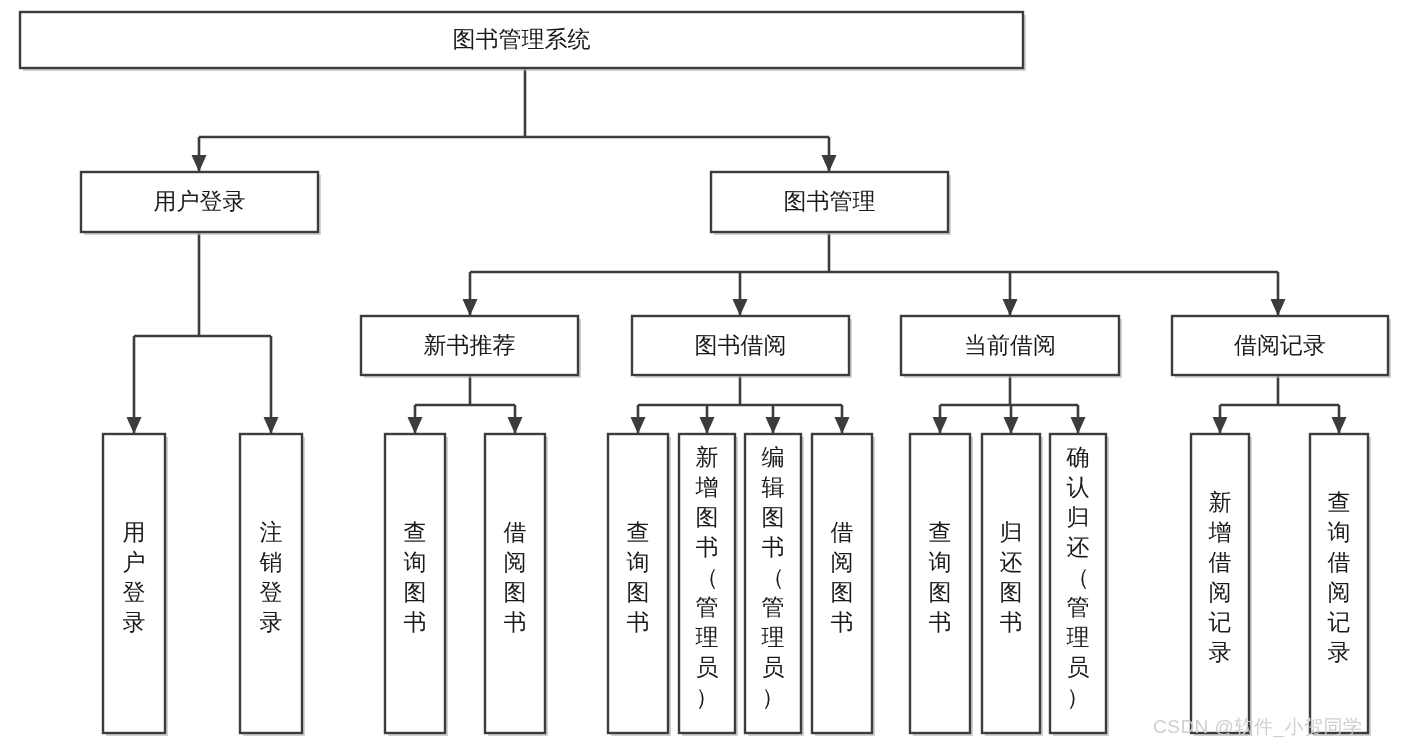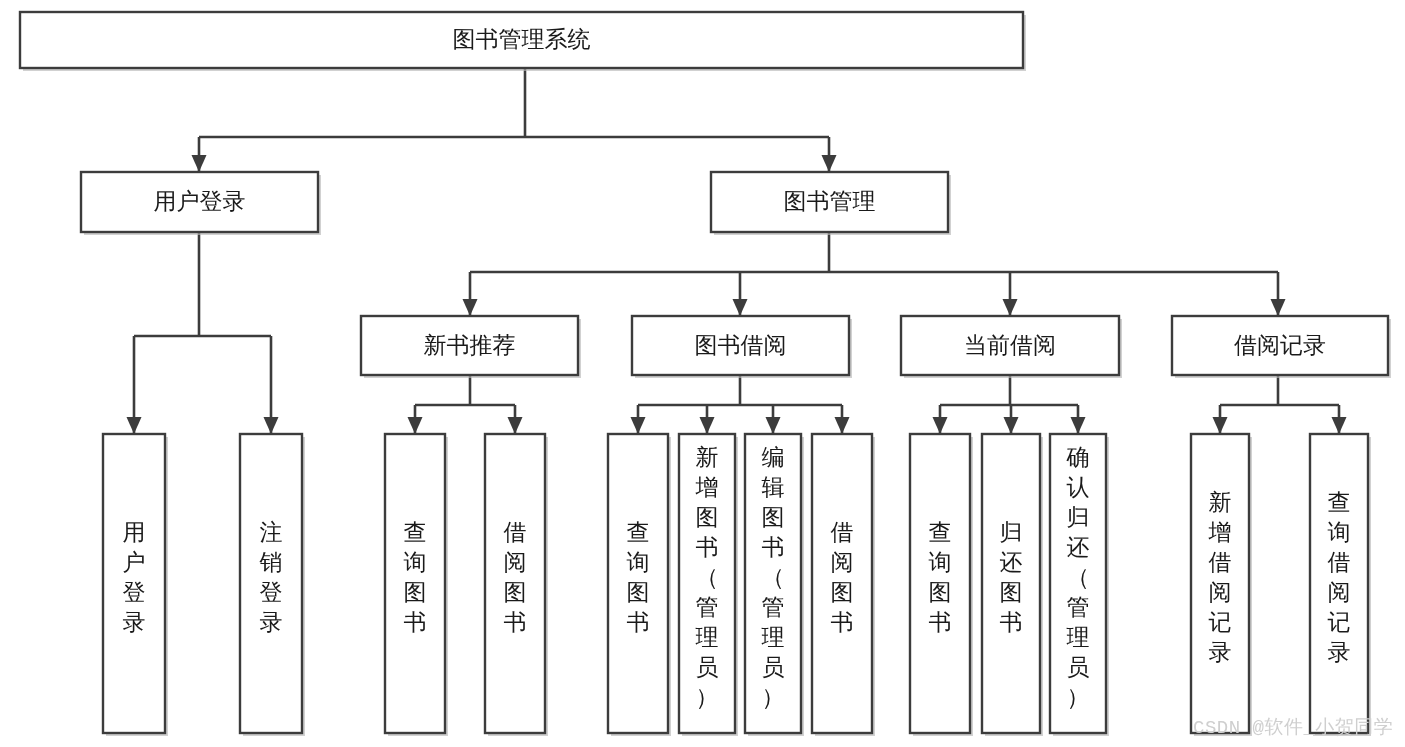--- a/index.html
+++ b/index.html
@@ -241,14 +241,14 @@
           <rect x="1191" y="434" width="58" height="299" class="node-box"></rect>
           <text class="node-label-v" x="1220" y="509.5"><tspan x="1220" dy="0">新</tspan><tspan x="1220" dy="30">增</tspan><tspan x="1220" dy="30">借</tspan><tspan x="1220" dy="30">阅</tspan><tspan x="1220" dy="30">记</tspan><tspan x="1220" dy="30">录</tspan></text>
         </g>
         <g>
           <rect x="1313" y="437" width="58" height="299" class="node-shadow"></rect>
           <rect x="1310" y="434" width="58" height="299" class="node-box"></rect>
           <text class="node-label-v" x="1339" y="509.5"><tspan x="1339" dy="0">查</tspan><tspan x="1339" dy="30">询</tspan><tspan x="1339" dy="30">借</tspan><tspan x="1339" dy="30">阅</tspan><tspan x="1339" dy="30">记</tspan><tspan x="1339" dy="30">录</tspan></text>
         </g>
       </g>
     </svg>
-  <div class="watermark-text" id="watermark" style="left: 1193px; top: 714px; color: rgb(207, 207, 207); font-family: Liberation Mono, monospace;">CSDN @软件_小贺同学</div>
+  <div class="watermark-text" id="watermark" style="left: 1153px; top: 714px; color: rgb(207, 207, 207);">CSDN @软件_小贺同学</div>
 </div>
 
 </body></html>

